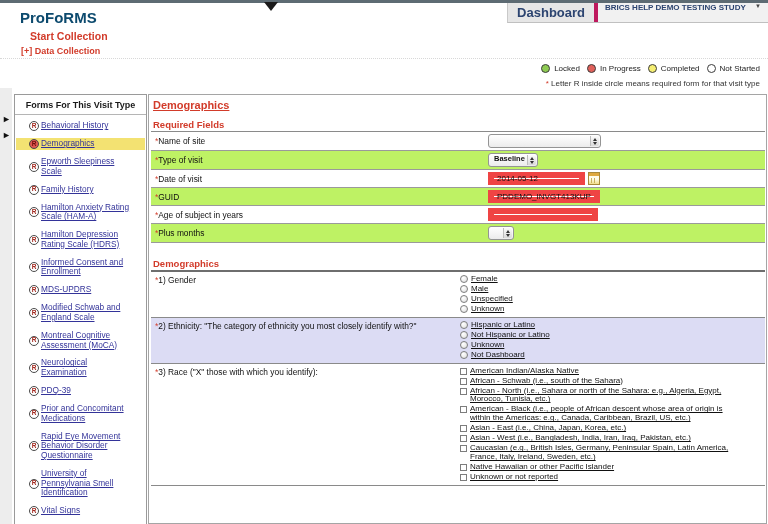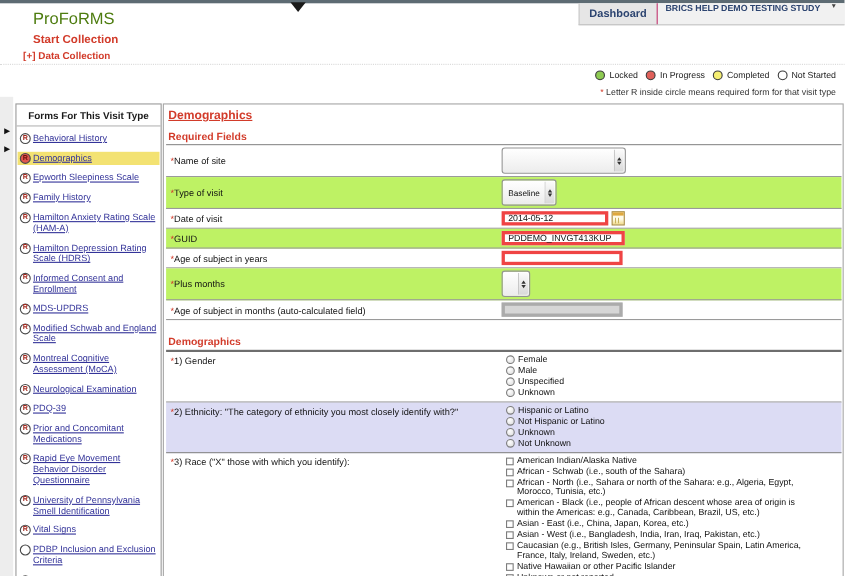--- a/index.html
+++ b/index.html
@@ -4,26 +4,26 @@
 <style>
   * { margin:0; padding:0; box-sizing:border-box; }
   html,body { width:768px; height:524px; overflow:hidden; background:#fff;
     font-family:"Liberation Sans", sans-serif; }
   .page { position:relative; width:768px; height:524px; background:#fff; overflow:hidden; }
 
   .topbar { position:absolute; top:0; left:0; right:0; height:3px; background:#5d6b73; }
   .top-marker { position:absolute; top:2px; left:264px; width:0; height:0;
     border-left:7px solid transparent; border-right:7px solid transparent; border-top:9px solid #1a1a1a; }
 
-  .app-title { position:absolute; left:30px; top:9px; font-size:15px; font-weight:normal; color:#4d7c0f; }
+  .app-title { position:absolute; left:20px; top:9px; font-size:15px; font-weight:bold; color:#0c4a6e; }
 
   .header-right { position:absolute; top:3px; right:0; height:20px; display:flex; align-items:stretch;
     background:#e6e6e6; border-bottom:1px solid #c0c0c0; border-left:1px solid #c9c9c9; }
-  .dashboard { display:flex; align-items:center; padding:0 9px; font-size:10px; font-weight:bold;
-    color:#2c4470; border-right:1px solid #be185d; cursor:pointer; }
+  .dashboard { display:flex; align-items:center; padding:0 9px; font-size:13px; font-weight:bold;
+    color:#2c4470; border-right:4px solid #be185d; cursor:pointer; }
   .study { display:flex; align-items:flex-start; justify-content:space-between; width:170px; padding:0 7px;
     font-size:8px; font-weight:bold; color:#2c4470; background:#f1f1f1; cursor:pointer; }
   .study .caret { font-size:6px; color:#444; margin-left:4px; }
 
   .start-collection { position:absolute; left:30px; top:30px; font-size:10.5px; font-weight:bold;
     color:#d23b2a; text-decoration:none; cursor:pointer; }
   .data-collection { position:absolute; left:21px; top:46px; font-size:9px; font-weight:bold;
     color:#d23b2a; text-decoration:none; cursor:pointer; }
   .hdr-divider { position:absolute; left:0; right:0; top:58px; border-top:1px dotted #d8d8d8; }
 
@@ -35,73 +35,73 @@
 
   .left-strip { position:absolute; left:0; top:88px; width:12px; bottom:0; background:#ededed; }
   .nav-arrow { position:absolute; left:2px; font-size:9px; color:#111; }
 
   
   .sidebar { position:absolute; left:14px; top:94px; width:133px; background:#fff;
     border:1px solid #9a9a9a; padding-bottom:6px; }
   .sidebar-title { font-size:9px; font-weight:bold; color:#1a1a1a; text-align:center;
     padding:5px 2px 4px; border-bottom:1px solid #b5b5b5; }
   .sidebar-items { padding:5px 1px 0 1px; }
-  .form-item { display:flex; align-items:flex-start; margin:0 0 6px 0; padding:1px 1px; cursor:pointer; }
+  .form-item { display:flex; align-items:center; margin:0 0 6px 0; padding:1px 12px; cursor:pointer; }
   .form-item.selected { background:#f3e272; }
   .status-circle { width:10px; height:10px; min-width:10px; border:1px solid #4a4a4a; border-radius:50%;
     background:#fff; margin:0 2px 0 1px; display:flex; align-items:center; justify-content:center;
     font-size:6.5px; font-weight:bold; color:#a32a20; line-height:1; }
   .status-circle.in-progress { background:#e0564f; color:#6d100c; }
   .form-item a { font-size:8.3px; color:#333399; text-decoration:underline; line-height:1.18; }
 
   
   .main { position:absolute; left:148px; top:94px; width:619px; min-height:430px; background:#fff;
     border:1px solid #a5a5a5; padding:3px 1px 0 2px; }
   .form-title { font-size:11px; font-weight:bold; color:#d23b2a; text-decoration:underline; margin:1px 0 2px 2px; }
   .form-desc { font-size:8.4px; font-style:italic; color:#222; line-height:1.25; margin:0 4px 0 2px; }
   .section-title { font-size:9.5px; font-weight:bold; color:#d23b2a; margin:8px 0 1px 2px; }
   .demo-title { margin-top:15px; }
 
   .req-table { border-top:1px solid #8a8a8a; }
-  .req-row { display:flex; align-items:center; border-bottom:1px solid #9a9a9a; min-height:17px; }
+  .req-row { display:flex; align-items:center; border-bottom:1px solid #9a9a9a; min-height:17px;gap:32px; }
   .req-row.alt { background:#bef264; }
   .req-label { width:305px; min-width:305px; font-size:8.4px; color:#111; padding:2px 4px; }
   .req-ctl { flex:1; display:flex; align-items:center; padding:2px 0; }
 
-  .sel { position:relative; height:24px; border:1px solid #949494; border-radius:3px;
-    background:linear-gradient(#ffffff,#ececec); display:flex; align-items:center;
-    font-size:7.5px; color:#111; padding:0 12px 0 5px; cursor:pointer; }
+  .sel { position:relative; height:14px; border:1px solid #949494; border-radius:3px;
+    background:linear-gradient(#ffffff,#ececec); display:flex; align-items:flex-start;
+    font-size:7.5px; color:#111; padding:0 12px 0 5px; cursor:pointer;font-weight:bold; }
   .stepper { position:absolute; right:1px; top:1px; bottom:1px; width:9px;
     border-left:1px solid #bdbdbd; border-radius:0 2px 2px 0;
     background:linear-gradient(#fbfbfb,#d9d9d9); display:flex; flex-direction:column;
     align-items:center; justify-content:center; gap:1px; }
   .stepper .up { width:0; height:0; border-left:2.5px solid transparent; border-right:2.5px solid transparent; border-bottom:3px solid #333; }
   .stepper .dn { width:0; height:0; border-left:2.5px solid transparent; border-right:2.5px solid transparent; border-top:3px solid #333; }
   .ctl-site { width:113px; }
   .ctl-visit { width:50px; }
   .ctl-months { width:26px; }
 
-  .txt { height:13px; border:3px solid #ef4444; background:#fff; font-size:8px; color:#111;
+  .txt { height:13px; border:6px solid #ef4444; background:#fff; font-size:8px; color:#111;
     padding:0 3px; display:flex; align-items:center; }
   .ctl-date { width:97px; }
   .ctl-guid { width:112px; }
   .ctl-years { width:110px; }
   .ctl-calc { width:110px; background:#d6d6d6; border-color:#ababab; }
   .cal-icon { width:12px; height:13px; margin-left:3px; border:1px solid #a8893a; position:relative;
     background:linear-gradient(#fffce9 55%, #f2dd8a); cursor:pointer; }
   .cal-icon::before { content:""; position:absolute; top:0; left:0; right:0; height:3px; background:#dfa83e; }
   .cal-icon::after { content:""; position:absolute; top:5px; left:2px; right:2px; height:5px;
     background:repeating-linear-gradient(90deg,#c9b15e 0 1px,transparent 1px 3px); }
 
   .q-table { border-top:2px solid #6e6e6e; }
   .q-row { display:flex; border-bottom:1px solid #8a8a8a; }
   .q-row.alt { background:#dcdcf4; }
   .q-label { width:305px; min-width:305px; font-size:8.4px; color:#111; padding:3px 4px; line-height:1.2; }
   .q-opts { flex:1; padding:2px 28px 2px 4px; }
-  .opt { display:flex; align-items:flex-start; margin:1px 0; font-size:8px; color:#111; line-height:1.12; cursor:pointer; }
+  .opt { display:flex; align-items:flex-start; margin:1px 0; font-size:8px; color:#111; line-height:1.12; cursor:pointer;text-decoration:underline; }
   .radio { width:8px; height:8px; min-width:8px; border:1px solid #7d7d7d; border-radius:50%;
     background:radial-gradient(circle at 35% 30%, #ffffff, #dcdcdc); margin-right:3px; margin-top:0; }
   .checkbox { width:7px; height:7px; min-width:7px; border:1px solid #7d7d7d; background:#fff;
     margin-right:3px; margin-top:1px; }
 </style>
 </head>
 <body>
 
 <div class="page">
   <div class="topbar"></div>
@@ -275,28 +275,20 @@
           <div class="req-ctl">
             <div class="sel ctl-months">
               <span></span>
               <span class="stepper">
                 <span class="up"></span>
                 <span class="dn"></span>
               </span>
             </div>
           </div>
         </div>
-        <div class="req-row">
-          <div class="req-label"><span class="red">*</span>Age of subject in months (auto-calculated field)</div>
-          <div class="req-ctl">
-            <div class="txt ctl-calc">
-              <span></span>
-            </div>
-          </div>
-        </div>
       </div>
     <div class="section-title demo-title">Demographics</div>
     <div class="q-table" id="q-table">
         <div class="q-row">
           <div class="q-label"><span class="red">*</span>1) Gender</div>
           <div class="q-opts">
             <div class="opt">
               <span class="radio"></span>
               <span>Female</span>
             </div>
@@ -324,21 +316,21 @@
             <div class="opt">
               <span class="radio"></span>
               <span>Not Hispanic or Latino</span>
             </div>
             <div class="opt">
               <span class="radio"></span>
               <span>Unknown</span>
             </div>
             <div class="opt">
               <span class="radio"></span>
-              <span>Not Unknown</span>
+              <span>Not Dashboard</span>
             </div>
           </div>
         </div>
         <div class="q-row">
           <div class="q-label"><span class="red">*</span>3) Race ("X" those with which you identify):</div>
           <div class="q-opts">
             <div class="opt">
               <span class="checkbox"></span>
               <span>American Indian/Alaska Native</span>
             </div>

